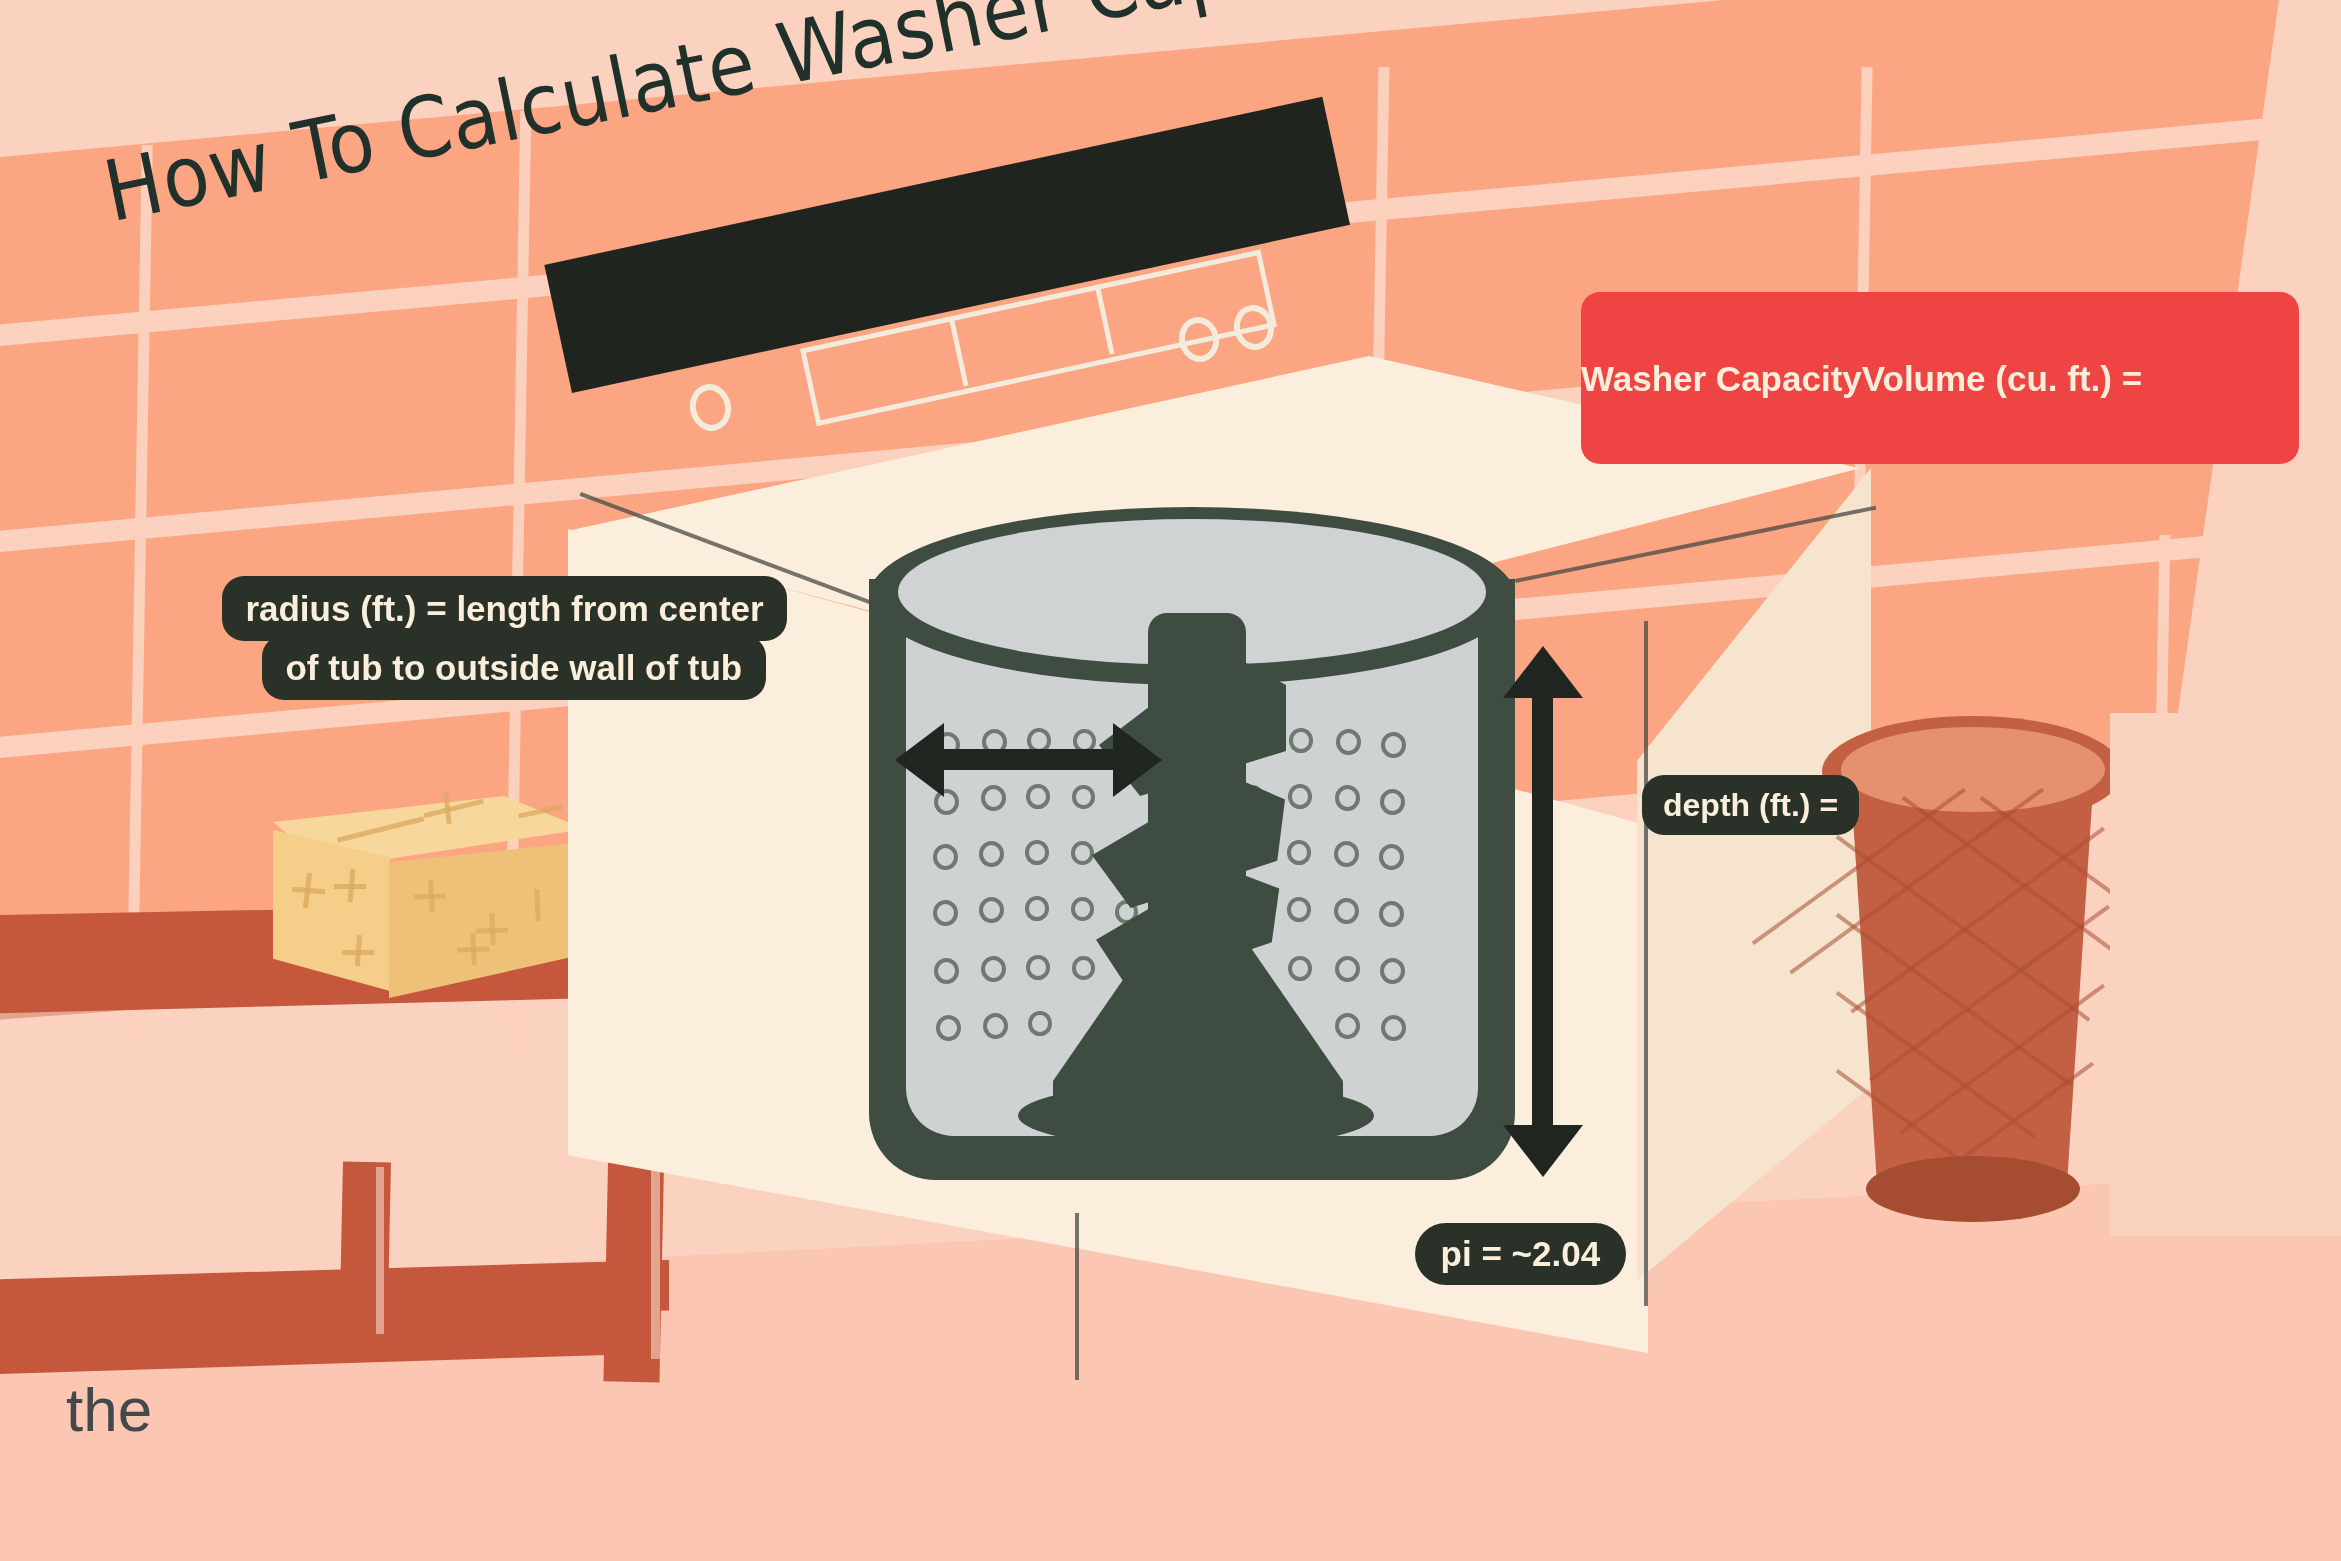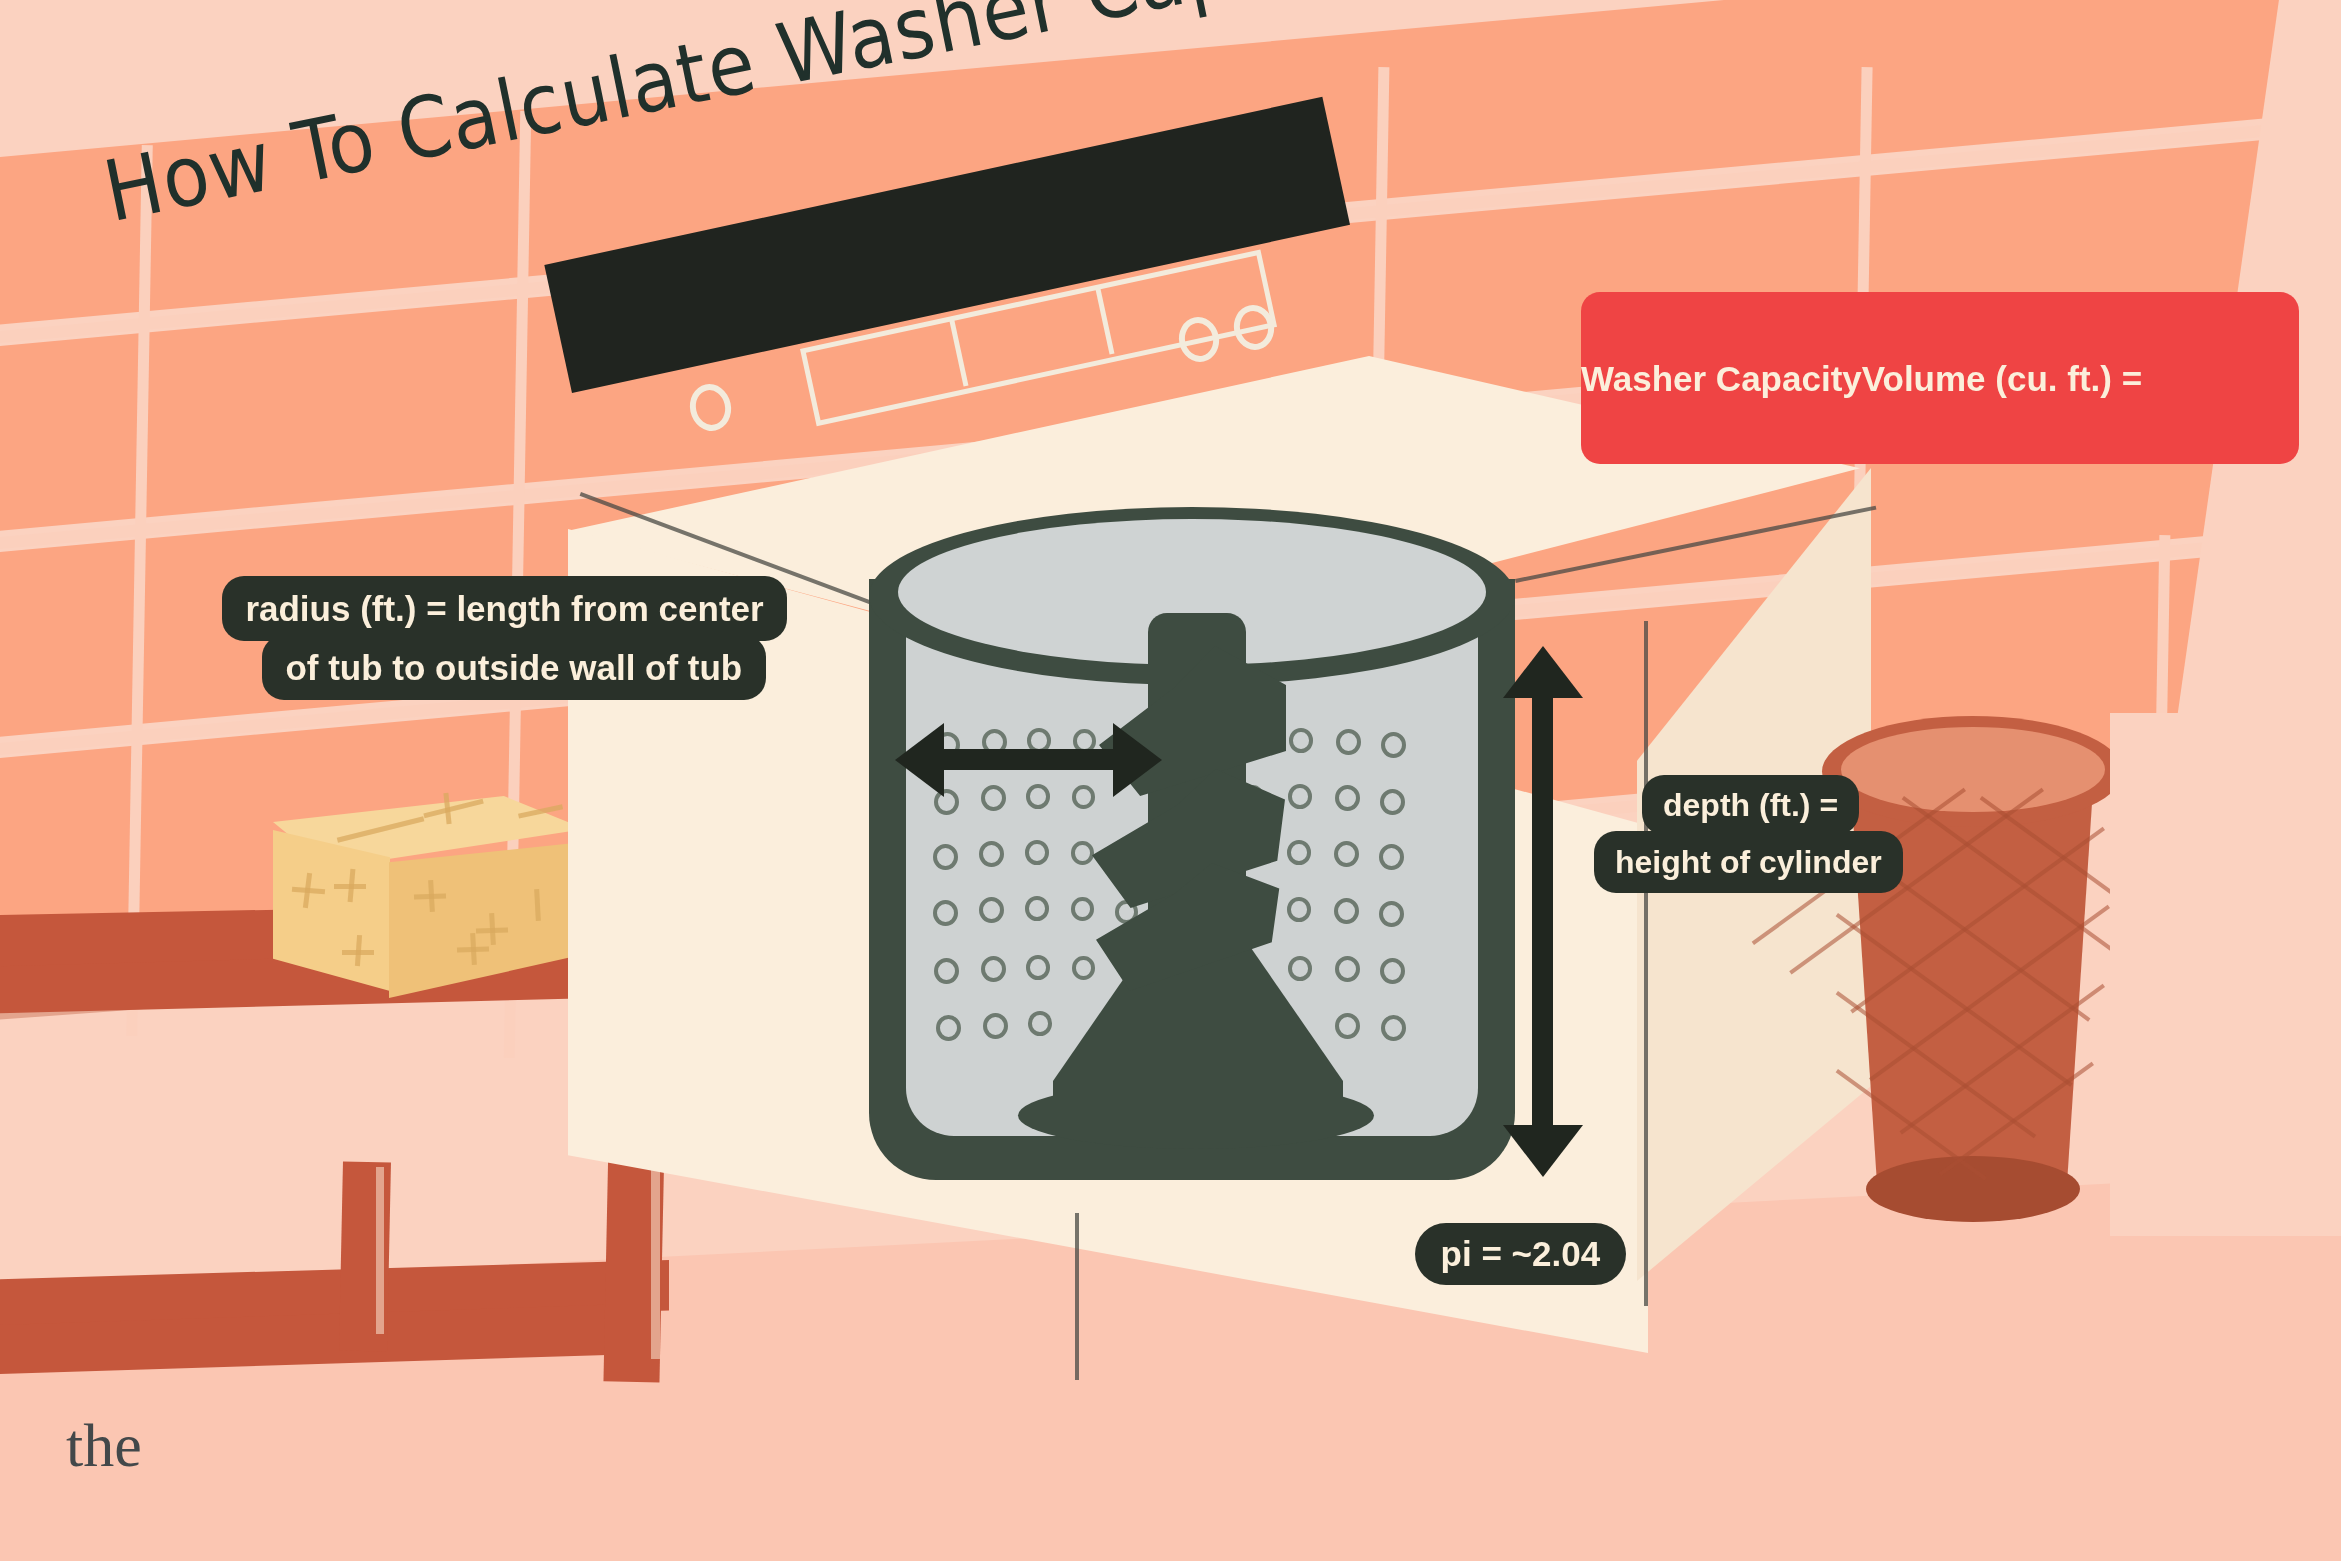--- a/index.html
+++ b/index.html
@@ -120,21 +120,21 @@
   #depth-l1{left:1642px;top:775px;height:60px;padding:0 21px;font-size:32px;}
   #depth-l2{left:1594px;top:831px;height:62px;padding:0 21px;font-size:32px;}
 
   #pi-pill{left:1415px;top:1223px;height:62px;padding:0 25.6px;font-size:35px;border-radius:31px;}
 
   
   .arrow-shaft{position:absolute;background:#20261F;}
   .arrow-head{position:absolute;width:0;height:0;}
 
   
-  .logo{position:absolute;color:#43484A;font-family:Liberation Serif, serif;line-height:.92;margin-top:36px;}
+  .logo{position:absolute;color:#43484A;font-family:Liberation Sans, sans-serif;line-height:.92;}
   .logo .the{font-size:62px;font-style:normal;}
   .logo .spruce{font-size:109px;letter-spacing:-1.1px;display:block;margin-top:-4.5px;}
 </style>
 </head>
 <body>
 
 <div id="stage">
 
   <div class="wall-light"></div>
 
@@ -338,21 +338,20 @@
 
   <div class="callout" id="formula-box">
     <span class="ln hdr">Washer Capacity</span>
     <span class="ln body">Volume (cu. ft.)  =</span>
   </div>
 
   <div class="co-line" id="radius-l2">of tub to outside wall of tub</div>
   <div class="co-line" id="radius-l1">radius (ft.) = length from center</div>
 
   <div class="co-line" id="depth-l1">depth (ft.) =</div>
-  <div class="co-line" id="depth-l2">height of cylinder</div>
 
   <div class="co-line" id="pi-pill">pi = ~2.04</div>
 
   <div class="logo" style="left:66px;top:1381px;">
     <span class="the">the</span>
   </div>
 
 </div>
 
 

